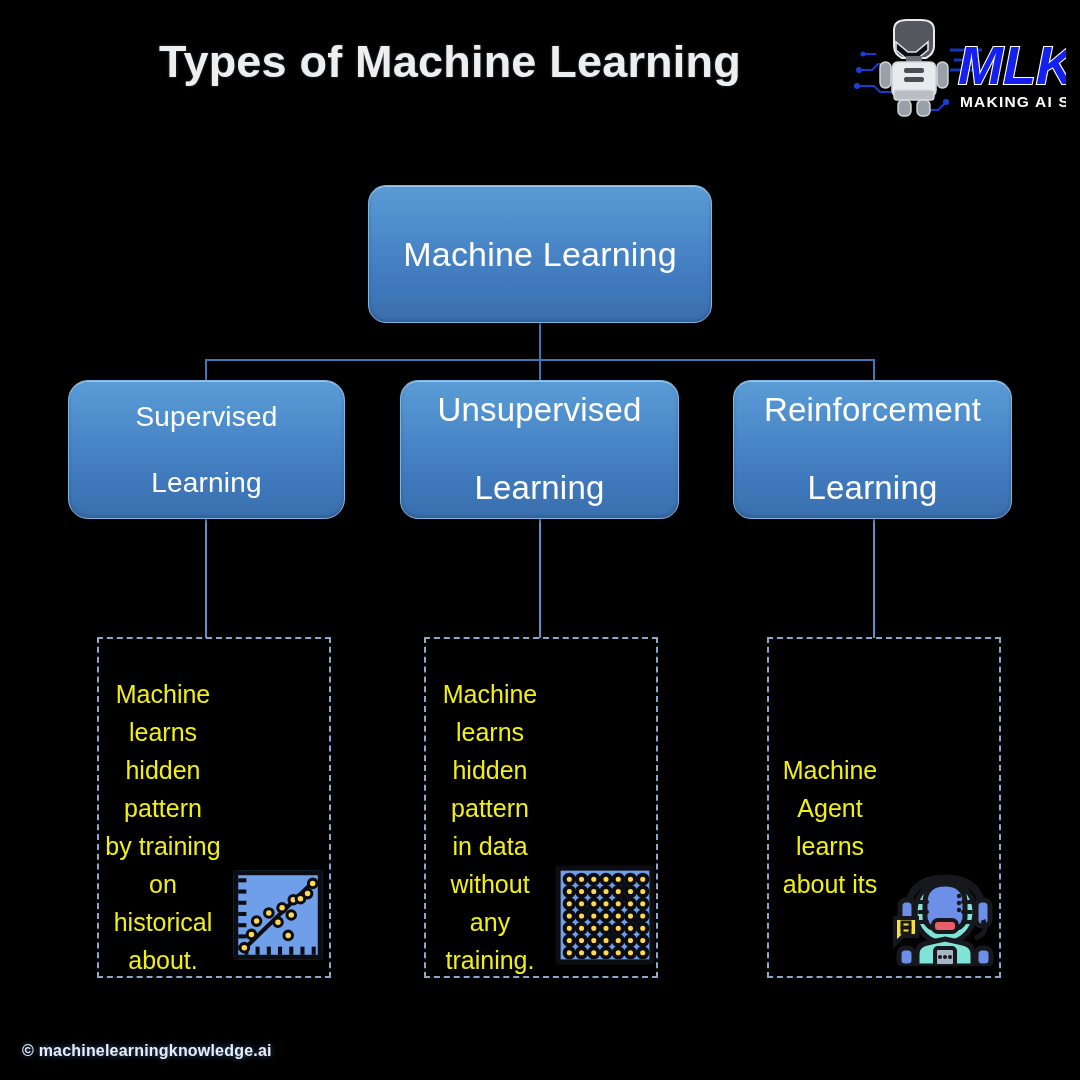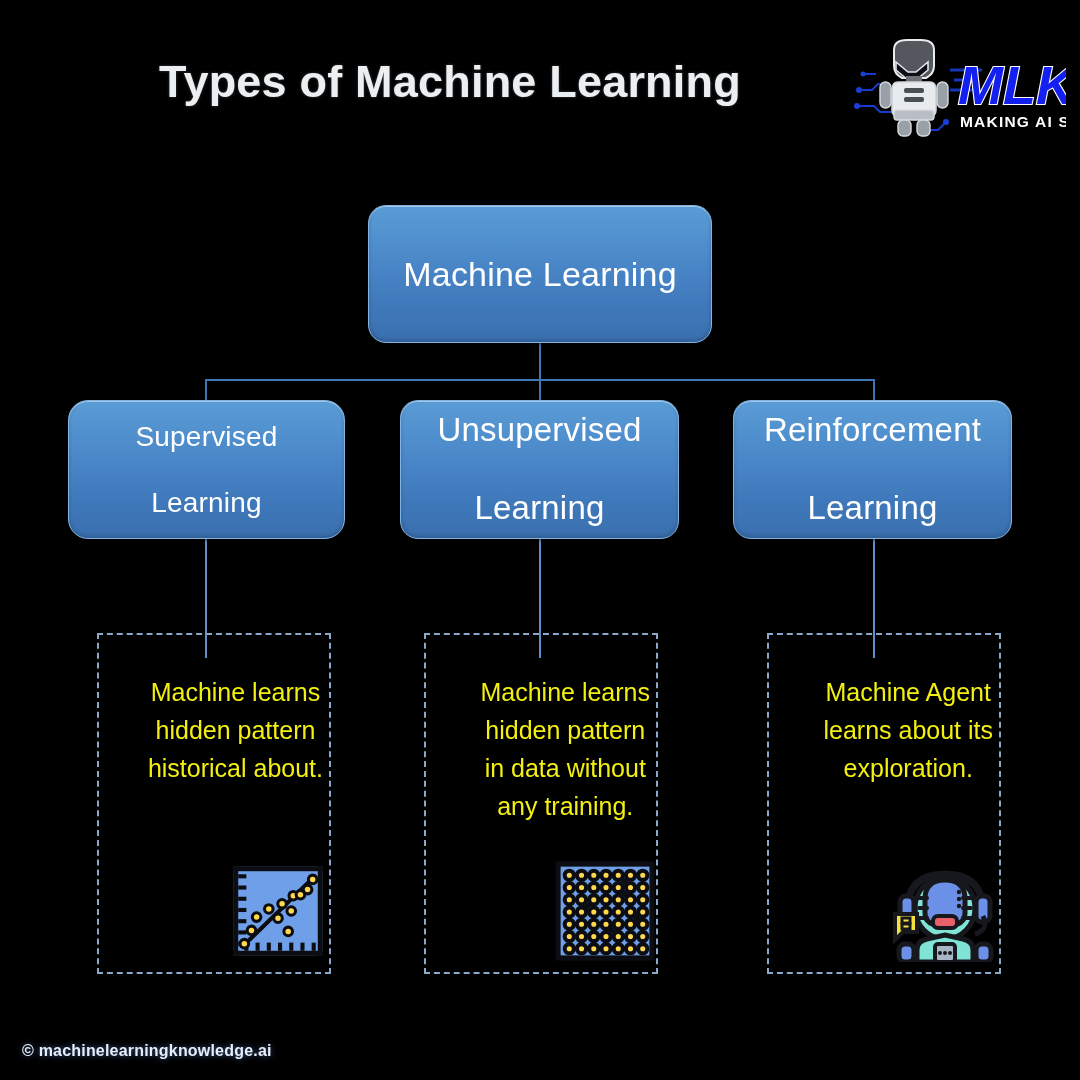--- a/index.html
+++ b/index.html
@@ -3,21 +3,21 @@
 <meta charset="utf-8">
 <style>
   * { margin:0; padding:0; box-sizing:border-box; }
   html,body{ background:#000; }
   body{
     width:1080px; height:1080px;
     font-family:"Liberation Sans", sans-serif;
     background:#000; color:#fff;
     position:relative; overflow:hidden;
   }
-  #stage{ position:absolute; inset:0;margin-top:20px; }
+  #stage{ position:absolute; inset:0; }
 
   
   .title{
     position:absolute; left:0; top:36px; width:900px;
     text-align:center;
     font-size:45px; font-weight:bold; color:#eceff1;
     letter-spacing:.2px;
     text-shadow:0 0 3px rgba(255,255,255,.25);
   }
   .logo{
@@ -56,22 +56,22 @@
   #ln-bus-uns   { left:539px; top:359px;  height:22px; }
   #ln-bus-rei   { left:873px; top:359px;  height:22px; }
   #ln-sup-desc  { left:205px; top:519px;  height:119px; background:#5f8fc6; }
   #ln-uns-desc  { left:539px; top:519px;  height:119px; background:#5f8fc6; }
   #ln-rei-desc  { left:873px; top:519px;  height:119px; background:#5f8fc6; }
 
   
   .desc{
     position:absolute;
     border:2px dashed #8aa7cc;
-    top:613px; height:341px;
-    display:flex; flex-direction:column; align-items:flex-end;
+    top:637px; height:341px;
+    display:flex; flex-direction:row; align-items:center;
   }
   #desc-sup{ left:97px;  width:234px; }
   #desc-uns{ left:424px; width:234px; }
   #desc-rei{ left:767px; width:234px; }
 
   .desc-text{
     color:#f2ef12;
     font-size:25px;
     line-height:1.52;
     text-align:center;
@@ -179,20 +179,21 @@
     <span>
       <span>Reinforcement</span><br>
       <span>Learning</span>
     </span>
   </div>
 
   <div class="desc" id="desc-sup">
     <div class="desc-text">
       <div>Machine learns</div>
       <div>hidden pattern</div>
+      <div>by training on</div>
       <div>historical about.</div>
     </div>
     <div class="desc-icon">
       <svg width="102" height="102" viewBox="0 0 100 100">
         <rect x="6" y="6" width="88" height="88" fill="#6f9fe8"></rect>
 
         <g fill="#0b0d12">
           <rect x="6" y="6" width="88" height="5"></rect>
           <rect x="6" y="6" width="5" height="88"></rect>
           <rect x="6" y="89" width="88" height="5"></rect>
@@ -316,21 +317,20 @@
           <circle cx="87" cy="87" r="4.5"></circle>
         </g>
       </svg>
     </div>
   </div>
 
   <div class="desc" id="desc-rei">
     <div class="desc-text">
       <div>Machine Agent</div>
       <div>learns about its</div>
-      <div>exploration.</div>
     </div>
     <div class="desc-icon">
       <svg width="108" height="104" viewBox="0 0 108 104">
 
         <path d="M16 54 q0-38 38-38 q38 0 38 38" fill="none" stroke="#16181d" stroke-width="7"></path>
 
         <ellipse cx="54" cy="50" rx="30" ry="31" fill="#7fe3d6" stroke="#16181d" stroke-width="5"></ellipse>
 
         <path d="M54 22 q20 0 20 19 v14 q0 13-20 13 q-20 0-20-13 v-14 q0-19 20-19 z" fill="#6c8fe8" stroke="#16181d" stroke-width="5"></path>
 

